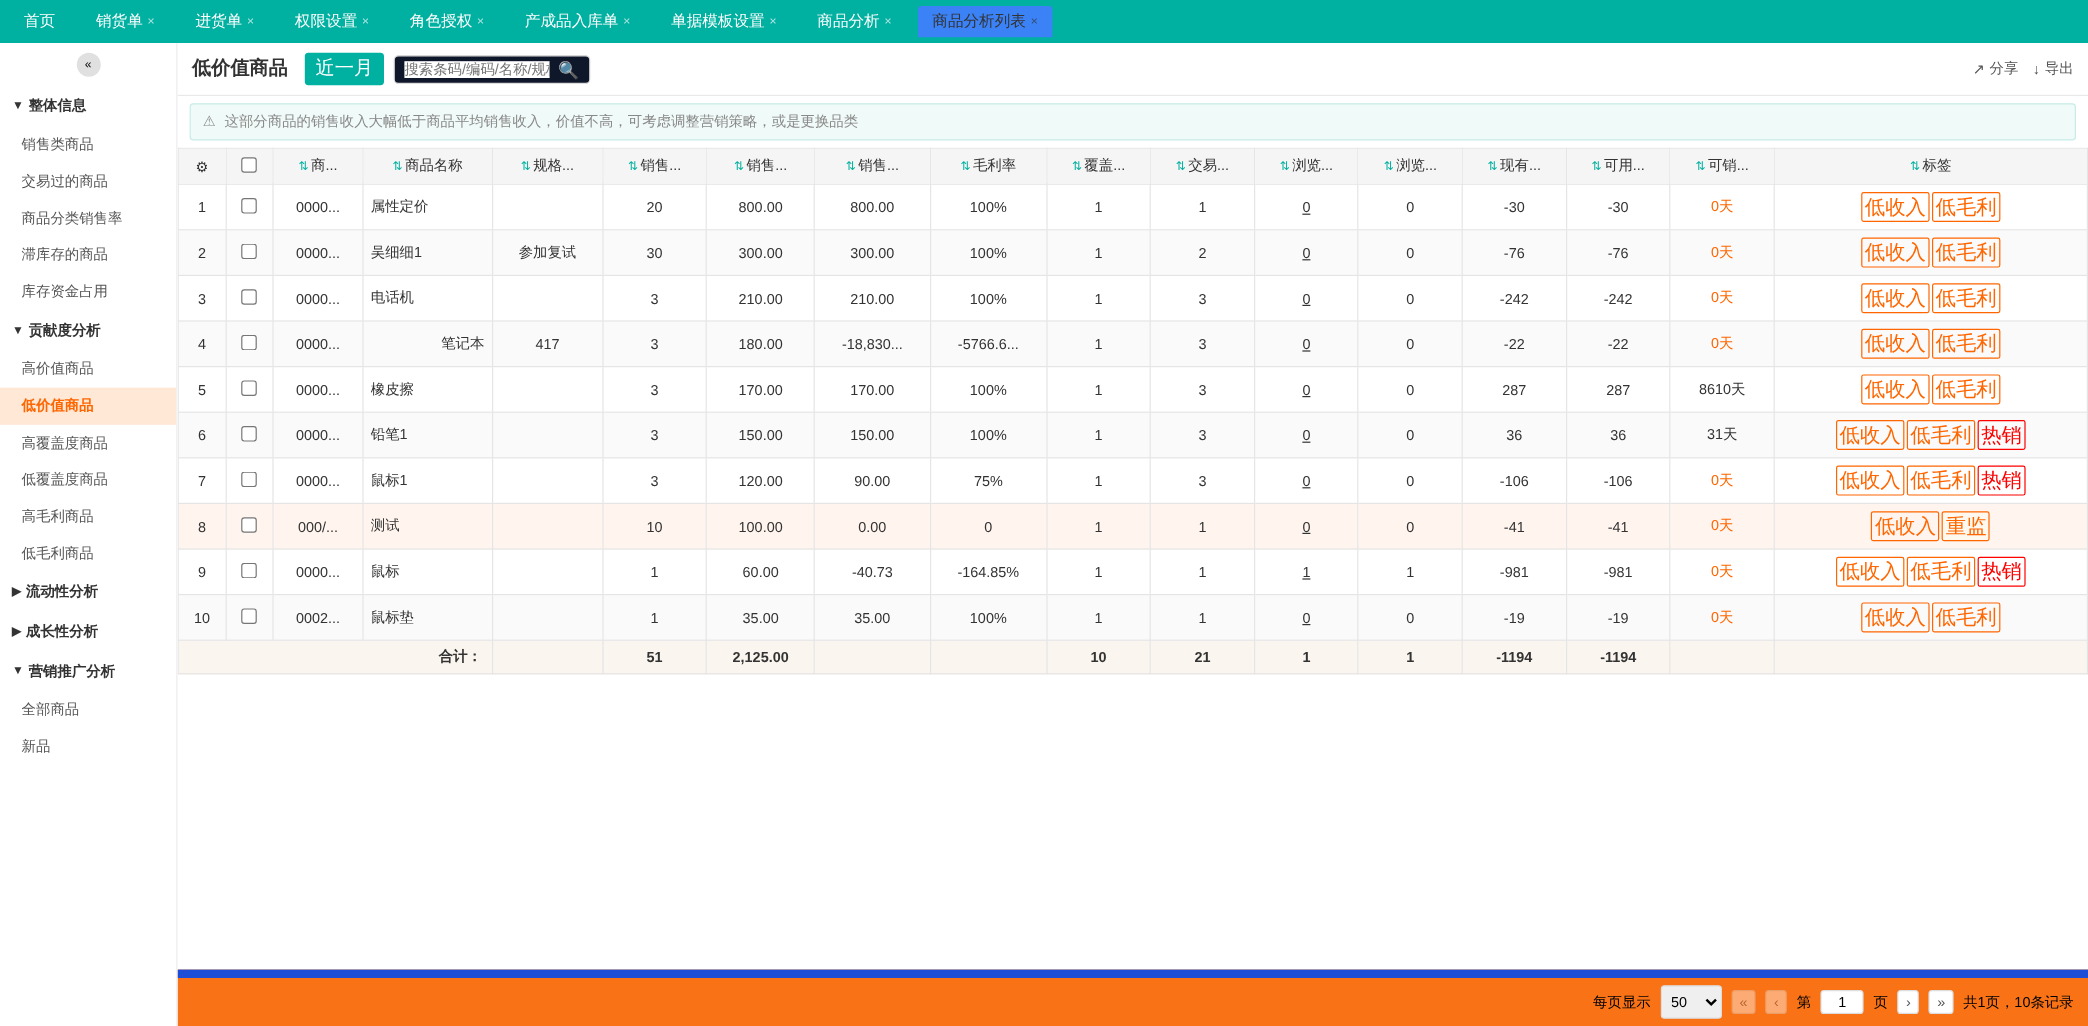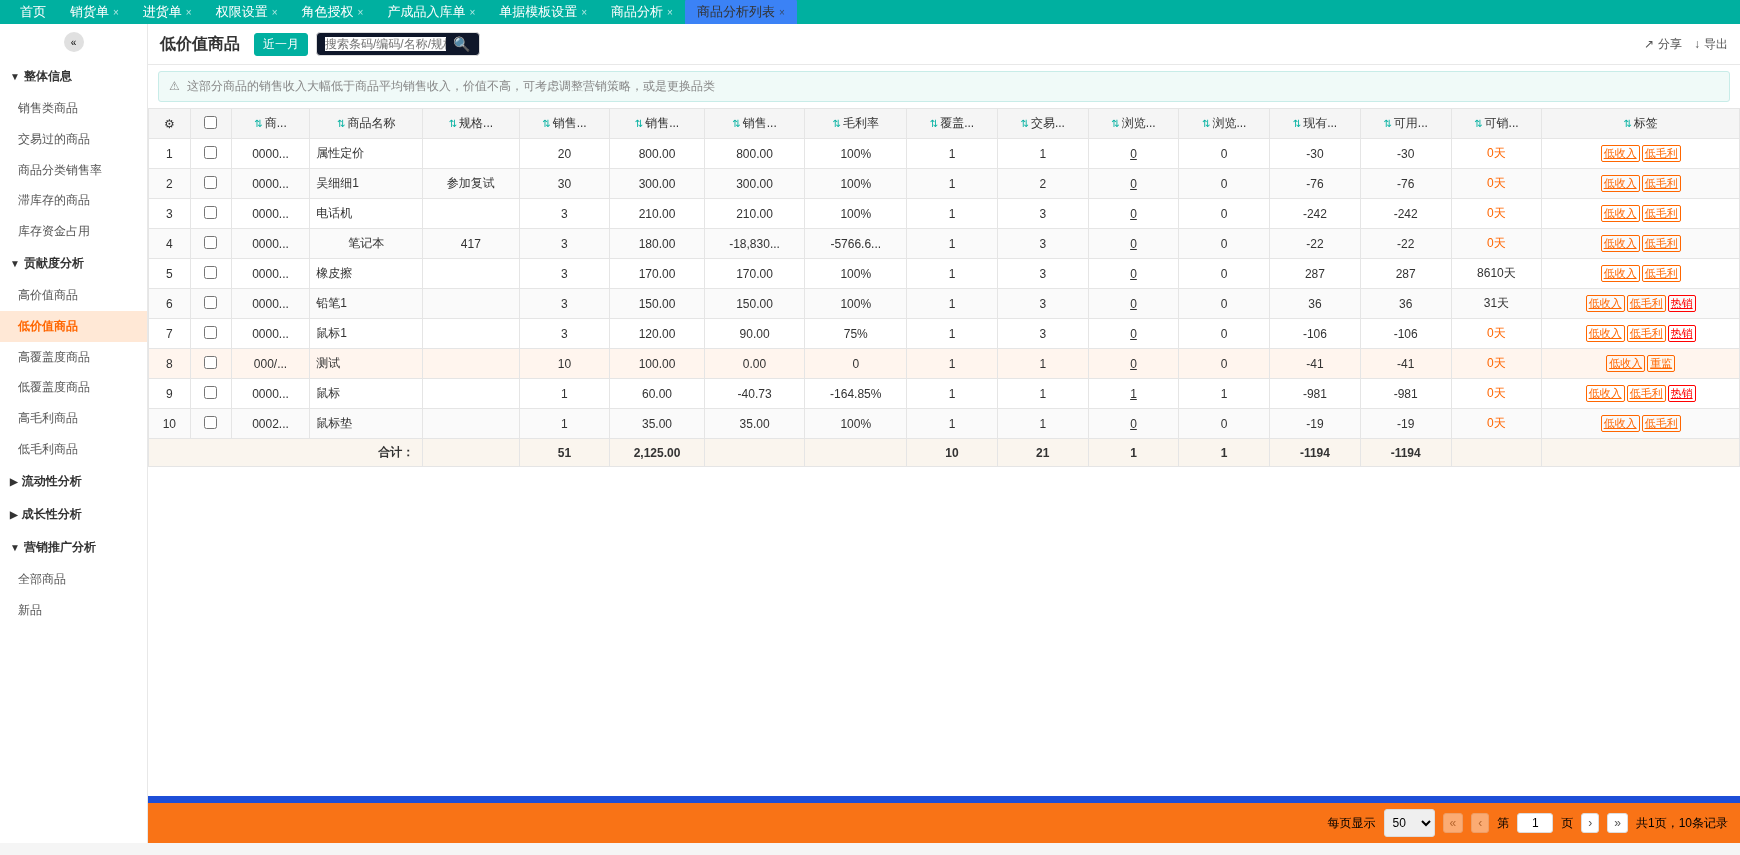--- a/index.html
+++ b/index.html
@@ -1,25 +1,25 @@
 <!DOCTYPE html>
 <html><head>
   <meta charset="utf-8">
   <style>
     * { box-sizing: border-box; margin: 0; padding: 0; font-family: 'Microsoft YaHei', Arial, sans-serif; font-size: 12px; }
     body { background: #f5f5f5; overflow: hidden; }
 
     
     .top-nav {
       background: #00b0a0;
-      height: 24px;
+      height: 36px;
       display: flex;
       align-items: center;
       padding: 0 8px;
-      gap: 0;
+      gap: 10px;
     }
     .nav-item {
       color: #fff;
       padding: 4px 12px;
       cursor: pointer;
       border-radius: 3px 3px 0 0;
       white-space: nowrap;
       font-size: 13px;
       display: flex;
       align-items: center;
@@ -98,21 +98,21 @@
       color: #333;
       margin-right: 6px;
     }
     .time-badge {
       background: #f0f0f0;
       border: 1px solid #ddd;
       border-radius: 3px;
       padding: 2px 8px;
       color: #555;
       cursor: pointer;
-      font-size: 12px;
+      font-size: 16px;
       text-align: right;
     }
     .time-badge.active { background: #00b0a0; color: #fff; border-color: #00b0a0; }
     .search-box {
       display: flex;
       align-items: center;
       border: 1px solid #ddd;
       border-radius: 4px;
       padding: 3px 8px;
       gap: 8px;
@@ -185,22 +185,21 @@
       white-space: nowrap;
     }
     tr:nth-child(even) td { background: #fafafa; }
     tr.highlight td { background: #fff5ee; }
     .tag-badge {
       display: inline-block;
       border: 1px solid;
       border-radius: 2px;
       padding: 0 2px;
       margin: 1px;
-      font-size: 11px;
-      text-decoration: underline;
+      font-size: 17px;
     }
     .tag-low-income { color: #f60; border-color: #f60; }
     .tag-low-profit { color: #f60; border-color: #f60; }
     .tag-hot { color: #f00; border-color: #f00; }
     .tag-recommend { color: #f60; border-color: #f60; background: #fff8ee; }
     .days-zero { color: #f60; }
     .days-val { color: #333; }
     .underline-link { text-decoration: underline; color: #333; }
     .totals-row td {
       background: #faf5ee;
@@ -387,21 +386,21 @@
     <td>0</td>
     <td>-242</td>
     <td>-242</td>
     <td><span class="days-zero">0天</span></td>
     <td><span class="tag-badge tag-low-income">低收入</span><span class="tag-badge tag-low-profit">低毛利</span></td>
   </tr>
             <tr>
     <td>4</td>
     <td><input type="checkbox" style=""></td>
     <td>0000...</td>
-    <td style="text-align:center">笔记本</td>
+    <td style="text-align:right">笔记本</td>
     <td>417</td>
     <td>3</td>
     <td>180.00</td>
     <td>-18,830...</td>
     <td>-5766.6...</td>
     <td>1</td>
     <td>3</td>
     <td><span class="underline-link">0</span></td>
     <td>0</td>
     <td>-22</td>

